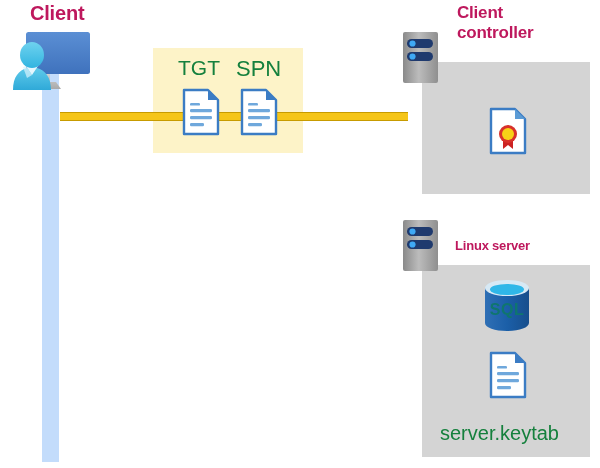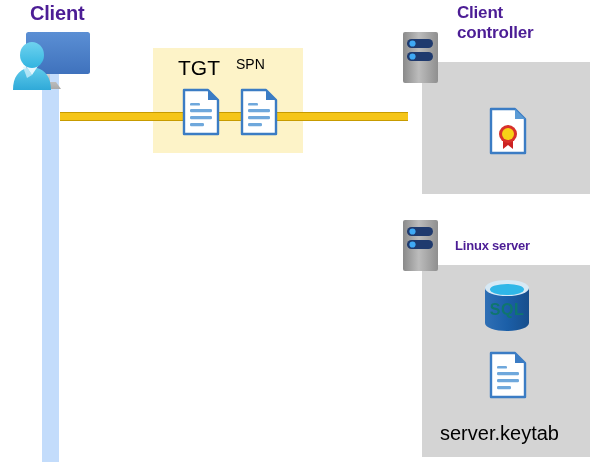--- a/index.html
+++ b/index.html
@@ -16,30 +16,30 @@
     height: 468px;
     background: #ffffff;
     overflow: hidden;
   }
 
   
   .title-bold {
     position: absolute;
     font-family: "Liberation Sans", sans-serif;
     font-weight: bold;
-    color: #4c1d95;
+    color: #be185d;
     letter-spacing: -0.2px;
     white-space: pre;
     line-height: 1.18;
   }
   .plain-label {
     position: absolute;
     font-family: "Liberation Sans", sans-serif;
     font-weight: normal;
-    color: #000000;
+    color: #15803d;
     white-space: pre;
   }
 
   
   .lifeline {
     position: absolute;
     background: #c3dcfb;
   }
 
   
@@ -148,21 +148,21 @@
       <path d="M26 2 l10 10 h-10 z" fill="#3b7cc4"></path>
       <g fill="#6fa8dc">
         <rect x="8" y="21" width="22" height="3.2" rx="1.2"></rect>
         <rect x="8" y="28" width="22" height="3.2" rx="1.2"></rect>
         <rect x="8" y="35" width="14" height="3.2" rx="1.2"></rect>
       </g>
       <rect x="8" y="15" width="10" height="2.6" rx="1.2" fill="#6fa8dc"></rect>
     </svg>
   </div>
 
-  <div class="plain-label" style="left:236px; top:56px; font-size:14px;">SPN</div>
+  <div class="plain-label" style="left:236px; top:56px; font-size:22px;">SPN</div>
 
   <div class="doc-icon" style="left:240px; top:88px; width:38px; height:48px;">
     <svg width="38" height="48" viewBox="0 0 38 48">
       <path d="M2 2 h24 l10 10 v34 h-34 z" fill="#ffffff" stroke="#3b7cc4" stroke-width="2.4" stroke-linejoin="round"></path>
       <path d="M26 2 l10 10 h-10 z" fill="#3b7cc4"></path>
       <g fill="#6fa8dc">
         <rect x="8" y="21" width="22" height="3.2" rx="1.2"></rect>
         <rect x="8" y="28" width="22" height="3.2" rx="1.2"></rect>
         <rect x="8" y="35" width="14" height="3.2" rx="1.2"></rect>
       </g>

